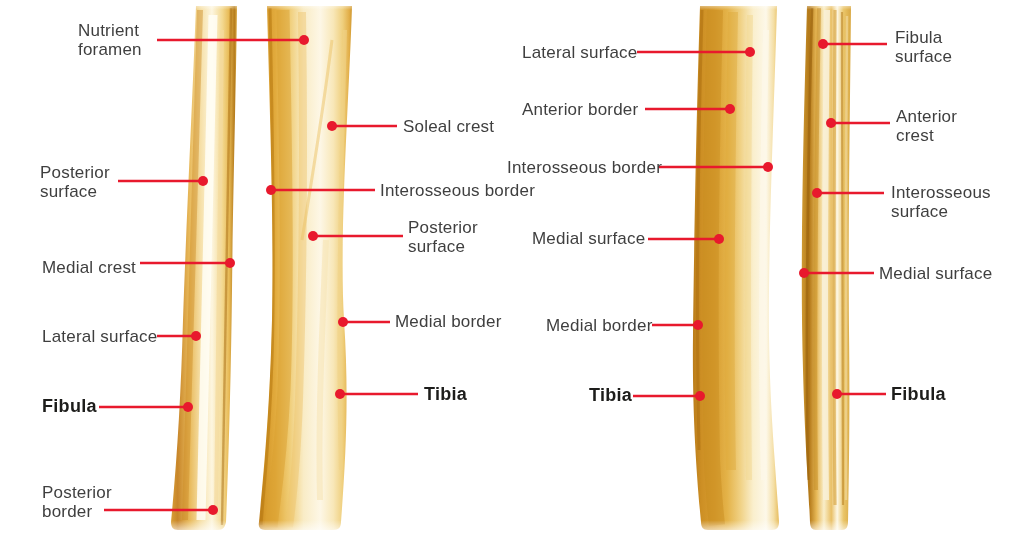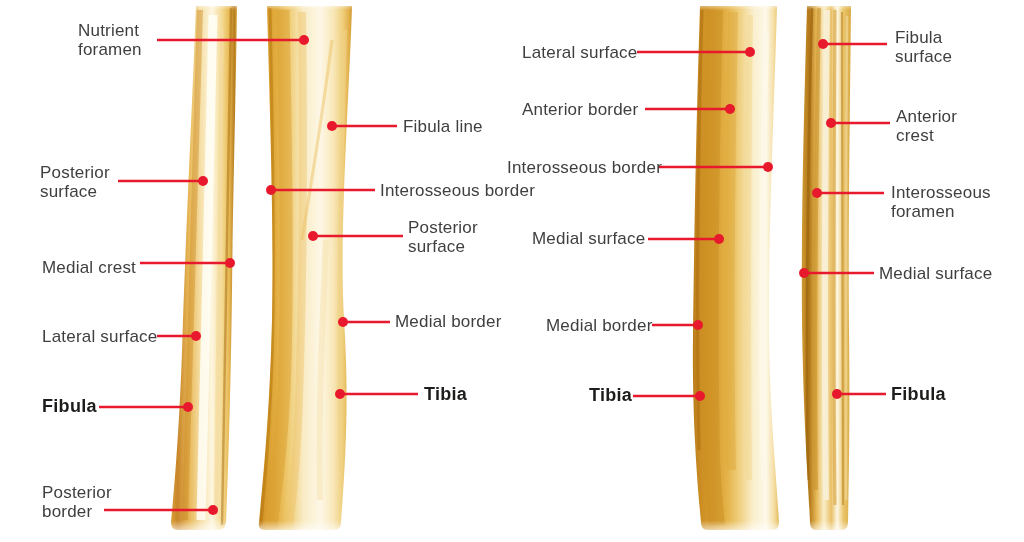--- a/index.html
+++ b/index.html
@@ -191,36 +191,36 @@
   <div class="callout" style="left:40px;top:163px">Posterior
 surface</div>
   <div class="callout" style="left:42px;top:258px">Medial crest</div>
   <div class="callout" style="left:42px;top:327px">Lateral surface</div>
   <div class="callout bold" style="left:42px;top:397px">Fibula</div>
   <div class="callout" style="left:42px;top:483px">Posterior
 border</div>
 
   <div class="callout" style="left:78px;top:21px">Nutrient
 foramen</div>
-  <div class="callout" style="left:403px;top:117px">Fibula line</div>
+  <div class="callout" style="left:403px;top:117px">Soleal crest</div>
   <div class="callout" style="left:380px;top:181px">Interosseous border</div>
   <div class="callout" style="left:408px;top:218px">Posterior
 surface</div>
   <div class="callout" style="left:395px;top:312px">Medial border</div>
   <div class="callout bold" style="left:424px;top:385px">Tibia</div>
 
   <div class="callout" style="left:522px;top:43px">Lateral surface</div>
   <div class="callout" style="left:522px;top:100px">Anterior border</div>
   <div class="callout" style="left:507px;top:158px">Interosseous border</div>
   <div class="callout" style="left:532px;top:229px">Medial surface</div>
   <div class="callout" style="left:546px;top:316px">Medial border</div>
   <div class="callout bold" style="left:589px;top:386px">Tibia</div>
 
   <div class="callout" style="left:895px;top:28px">Fibula
 surface</div>
   <div class="callout" style="left:896px;top:107px">Anterior
 crest</div>
   <div class="callout" style="left:891px;top:183px">Interosseous
-foramen</div>
+surface</div>
   <div class="callout" style="left:879px;top:264px">Medial surface</div>
   <div class="callout bold" style="left:891px;top:385px">Fibula</div>
 
 </div>
 
 </body></html>

